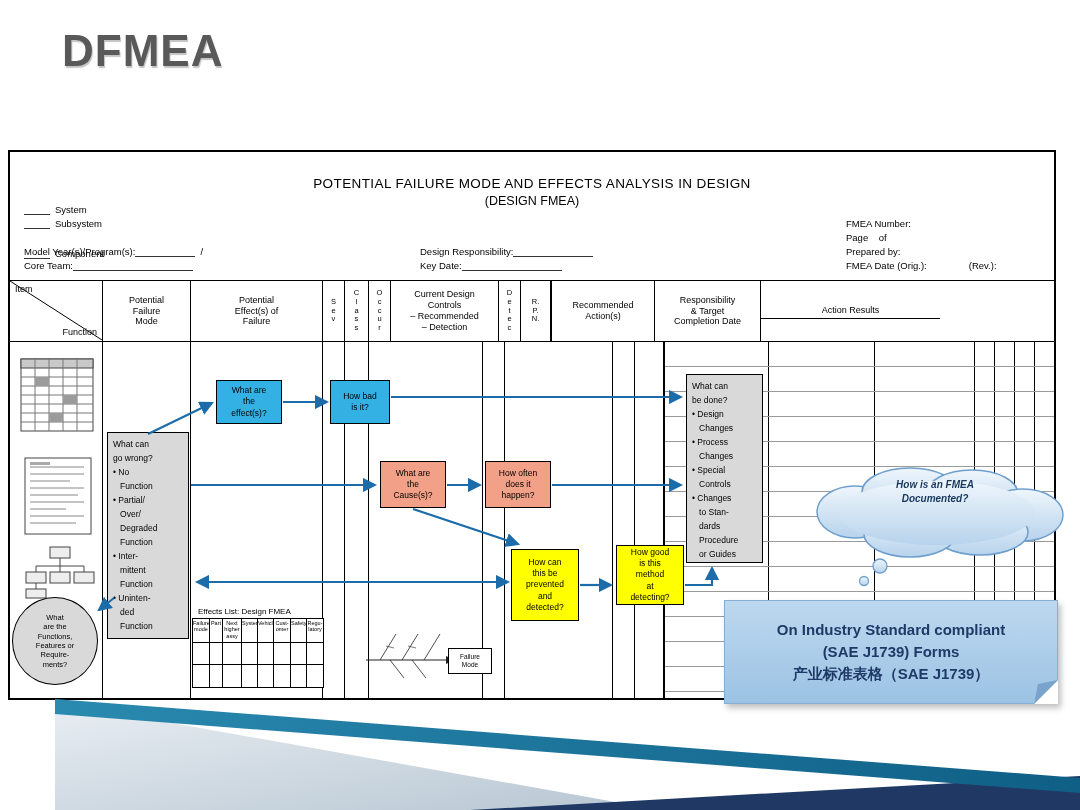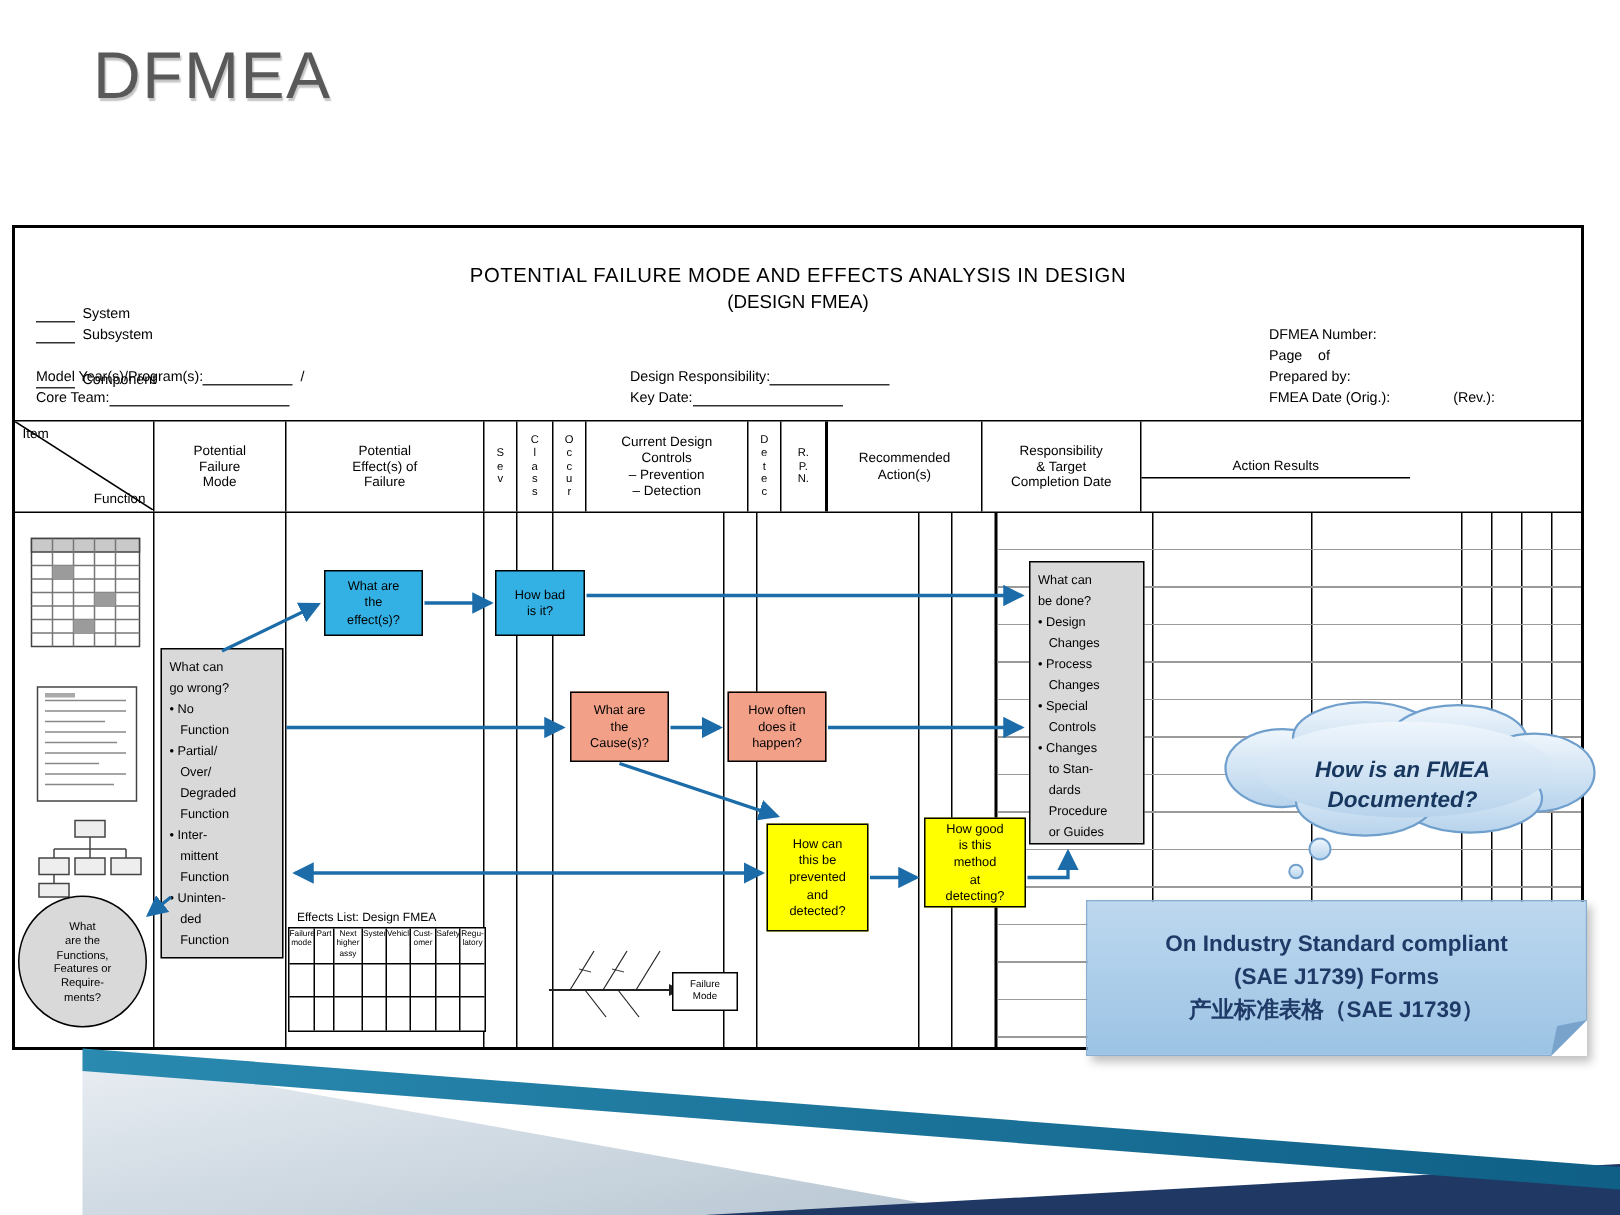--- a/index.html
+++ b/index.html
@@ -1,20 +1,20 @@
 <!DOCTYPE html>
 <html><head>
 <meta charset="utf-8">
 <style>
   *{margin:0;padding:0;box-sizing:border-box}
   html,body{background:#fff}
   body{font-family:"Liberation Sans",sans-serif;color:#000}
   #slide{position:relative;width:1080px;height:810px;background:#fff;overflow:hidden}
 
-  #title{position:absolute;left:62px;top:26px;font-size:44px;font-weight:normal;color:#595959;
+  #title{position:absolute;left:62px;top:26px;font-size:44px;font-weight:bold;color:#595959;
          letter-spacing:1px;text-shadow:1px 2px 1px #c4c4c4}
 
   #form{position:absolute;left:8px;top:150px;width:1048px;height:550px;border:2px solid #000;background:#fff}
   .ftitle{position:absolute;left:0;width:100%;text-align:center;font-weight:normal}
   #ftitle1{top:24px;font-size:13.5px;letter-spacing:.4px}
   #ftitle2{top:42px;font-size:12.5px}
 
   .m{position:absolute;font-size:9.5px;white-space:pre}
   .blank{display:inline-block;width:26px;border-bottom:1px solid #333;height:9px;vertical-align:bottom;margin-right:5px}
 
@@ -66,21 +66,21 @@
   .fx-bot{border-bottom:none}
 
   #fishbone{position:absolute;left:352px;top:468px;z-index:3}
   #fishbone-label{position:absolute;left:438px;top:496px;width:44px;height:26px;border:1px solid #000;background:#fff;
                   display:flex;align-items:center;justify-content:center;text-align:center;
                   font-size:6.5px;line-height:1.2;white-space:pre-line;z-index:3}
 
   #arrows{position:absolute;left:0;top:0;width:1044px;height:546px;z-index:4;pointer-events:none}
 
   #cloud{position:absolute;left:800px;top:460px;width:270px;height:138px;z-index:6}
-  #cloud-text{position:absolute;left:25px;top:44px;width:220px;text-align:center;font-size:15px;
+  #cloud-text{position:absolute;left:25px;top:18px;width:220px;text-align:center;font-size:10px;
               font-weight:bold;font-style:italic;color:#17375e;line-height:1.35;white-space:pre-line}
 
   #note{position:absolute;left:724px;top:600px;width:334px;height:104px;z-index:5;
         background:linear-gradient(180deg,#bdd8ef 0%,#9cc3e4 100%);
         border:1px solid #86aed3;box-shadow:3px 4px 6px rgba(0,0,0,.25);
         display:flex;flex-direction:column;align-items:center;justify-content:center}
   .note-line{font-weight:bold;font-size:15px;color:#1f3a66;text-align:left;line-height:1.45}
   #note-fold{position:absolute;right:-1px;bottom:-1px}
 
   #decor{position:absolute;left:0;top:690px;width:1080px;height:120px;z-index:2}
@@ -99,21 +99,21 @@
 
     <div class="m" style="left:14px;top:52px"><span class="blank"></span><span>System</span></div>
     <div class="m" style="left:14px;top:66px"><span class="blank"></span><span>Subsystem</span></div>
     <div class="m" style="left:14px;top:96px"><span class="blank"></span><span>Component</span></div>
     <div class="m" style="left:14px;top:94px"><span>Model Year(s)/Program(s):</span><span class="blank" style="width:60px"></span><span>/</span></div>
     <div class="m" style="left:14px;top:108px"><span>Core Team:</span><span class="blank" style="width:120px"></span></div>
 
     <div class="m" style="left:410px;top:94px"><span>Design Responsibility:</span><span class="blank" style="width:80px"></span></div>
     <div class="m" style="left:410px;top:108px"><span>Key Date:</span><span class="blank" style="width:100px"></span></div>
 
-    <div class="m" style="left:836px;top:66px">DFMEA Number:</div>
+    <div class="m" style="left:836px;top:66px">FMEA Number:</div>
     <div class="m" style="left:836px;top:80px">Page    of</div>
     <div class="m" style="left:836px;top:94px">Prepared by:</div>
     <div class="m" style="left:836px;top:108px"><span>FMEA Date (Orig.):</span><span style="margin-left:42px">(Rev.):</span></div>
 
     <div id="thead">
       <div class="hc" id="col-item" style="width:92px">
         <svg width="92" height="59">
             <line x1="0" y1="0" x2="92" y2="59" stroke="#000" stroke-width="1"></line>
           </svg>
         <span class="item-word">Item</span>
@@ -133,21 +133,21 @@
 a
 s
 s</div>
       <div class="hc v" style="width:22px">O
 c
 c
 u
 r</div>
       <div class="hc" style="width:108px">Current Design
 Controls
-– Prevention
+– Recommended
 – Detection</div>
       <div class="hc v" style="width:22px">D
 e
 t
 e
 c</div>
       <div class="hc v" style="width:30px">R.
 P.
 N.</div>
       <div class="hc heavy" style="width:104px">Recommended

